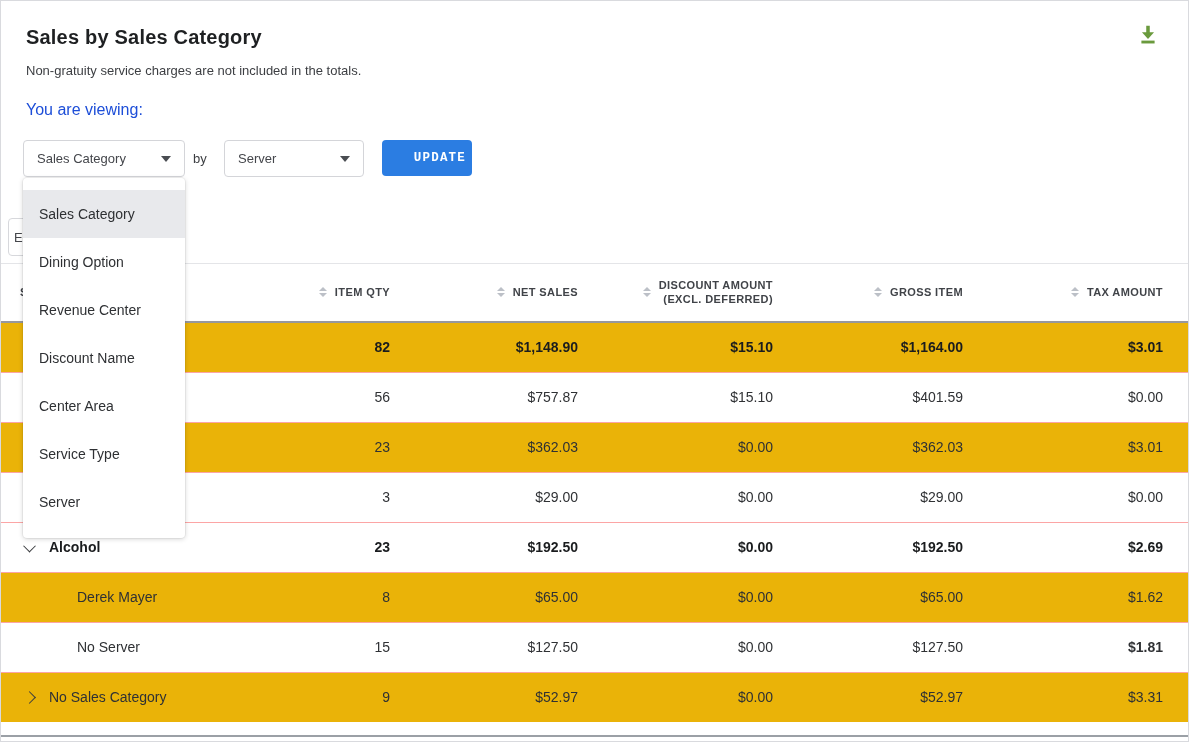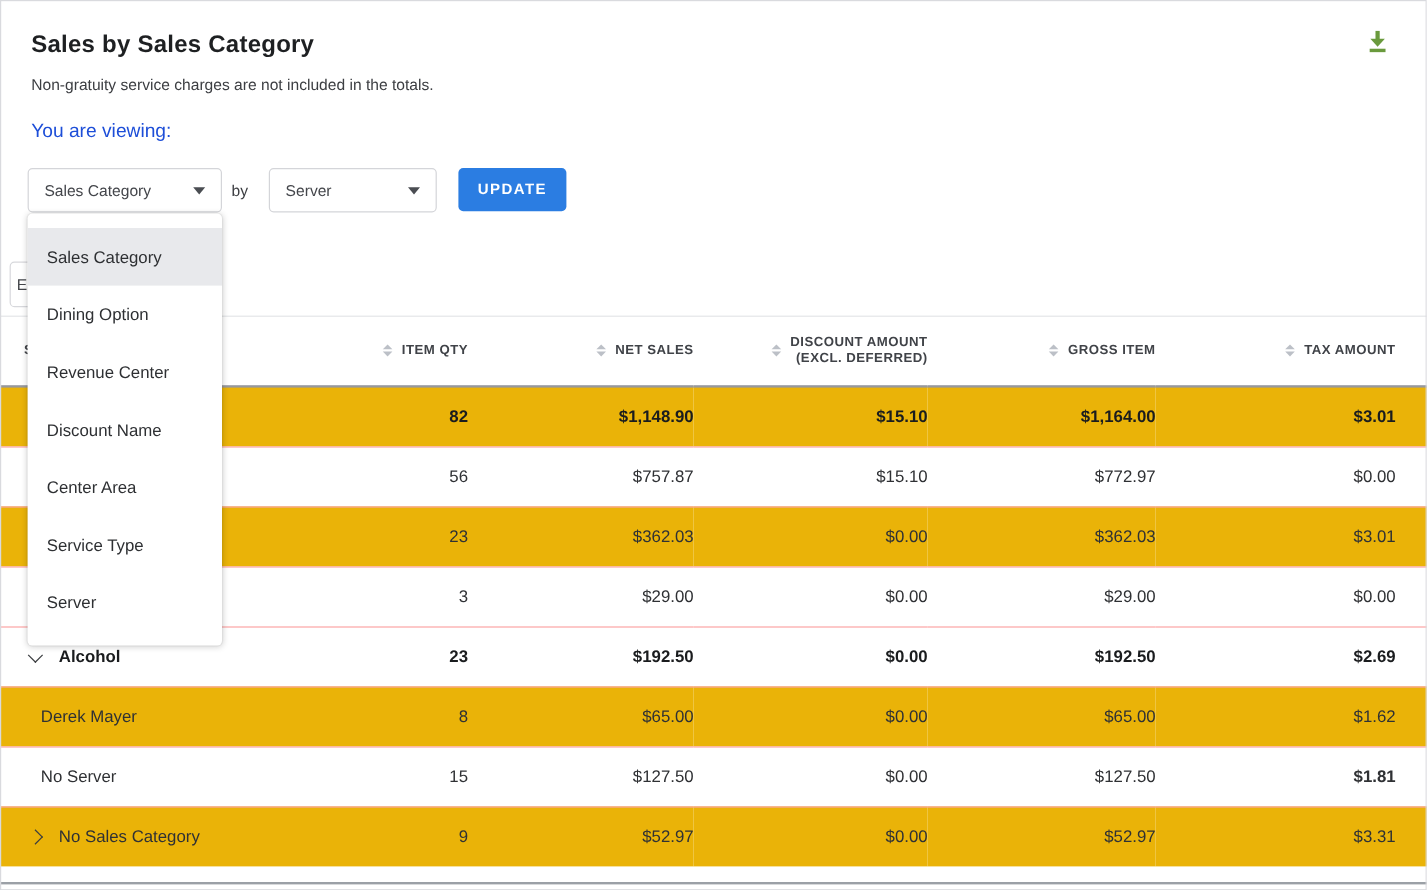--- a/index.html
+++ b/index.html
@@ -19,21 +19,21 @@
 
   
   .sel{position:absolute;top:140px;height:37px;box-sizing:border-box;background:#fff;
        border:1px solid #d4d5d9;border-radius:4px;display:flex;align-items:center;
        justify-content:space-between;padding:0 13px;font-size:13px;color:#44464b;cursor:pointer;}
   .sel-primary{left:23px;width:162px;}
   .sel-secondary{left:224px;width:140px;}
   .sel-caret{width:0;height:0;border-left:5px solid transparent;border-right:5px solid transparent;border-top:6px solid #4a4d52;}
   .by-label{position:absolute;left:193px;top:151px;font-size:13px;color:#3c3e42;}
   .update-btn{position:absolute;left:382px;top:140px;width:90px;height:36px;background:#2b7de2;border:none;border-radius:4px;
-       color:#fff;font-size:12.5px;font-weight:700;letter-spacing:1.2px;cursor:pointer;font-family:Liberation Sans, sans-serif;}
+       color:#fff;font-size:12.5px;font-weight:700;letter-spacing:1.2px;cursor:pointer;font-family:Liberation Mono, monospace;text-align:right;}
   .export-btn{position:absolute;left:8px;top:218px;width:110px;height:38px;box-sizing:border-box;background:#fff;
        border:1px solid #d7d8dc;border-radius:4px;text-align:left;padding:0 0 0 5px;font-size:13px;color:#44464b;
        font-family:inherit;z-index:1;cursor:pointer;}
 
   
   .menu{position:absolute;left:23px;top:178px;width:162px;box-sizing:border-box;background:#fff;border-radius:4px;
         box-shadow:0 1px 5px rgba(0,0,0,.18), 0 0 0 1px rgba(0,0,0,.04);padding:12px 0;z-index:20;}
   .menu-item{height:48px;display:flex;align-items:center;padding:0 16px;font-size:14px;color:#2e3033;cursor:pointer;}
   .menu-item.selected{background:#e8e9ec;}
 
@@ -49,21 +49,21 @@
   .sort-icon{display:inline-flex;flex-direction:column;gap:2px;flex:none;}
   .sort-icon .up{width:0;height:0;border-left:4px solid transparent;border-right:4px solid transparent;border-bottom:4px solid #bcc0c7;}
   .sort-icon .dn{width:0;height:0;border-left:4px solid transparent;border-right:4px solid transparent;border-top:4px solid #bcc0c7;}
   tbody tr{height:50px;border-top:1px solid #fca5a5;}
   tbody tr:first-child{border-top:none;}
   tbody tr.shade{background:#eab308;}
   td{padding:0;font-size:14px;color:#2f3134;}
   td.num{text-align:right;}
   tr.bold td{font-weight:700;color:#1a1c1e;}
   .cat-inner{display:flex;align-items:center;padding-left:25px;}
-  .cat-inner.indent{padding-left:34px;}
+  .cat-inner.indent{padding-left:77px;}
   .chev{width:8px;height:8px;border-right:1.6px solid #3a3c3f;border-bottom:1.6px solid #3a3c3f;
         display:inline-block;margin-right:15px;flex:none;}
   .chev.down{transform:rotate(45deg) translate(-1px,-1px);}
   .chev.right{transform:rotate(-45deg);}
   .bottom-rule{position:absolute;left:0;top:735px;width:1189px;height:2px;background:#9ba0a6;}
 </style>
 </head>
 <body>
 
 <div class="card-border"></div>
@@ -178,21 +178,21 @@
         </tr>
         <tr>
           <td>
             <div class="cat-inner indent">
               <span></span>
             </div>
           </td>
           <td class="num">56</td>
           <td class="num">$757.87</td>
           <td class="num">$15.10</td>
-          <td class="num">$772.97</td>
+          <td class="num">$401.59</td>
           <td class="num" style="padding-right: 26px;">$0.00</td>
         </tr>
         <tr class="shade">
           <td>
             <div class="cat-inner indent">
               <span></span>
             </div>
           </td>
           <td class="num">23</td>
           <td class="num">$362.03</td>

